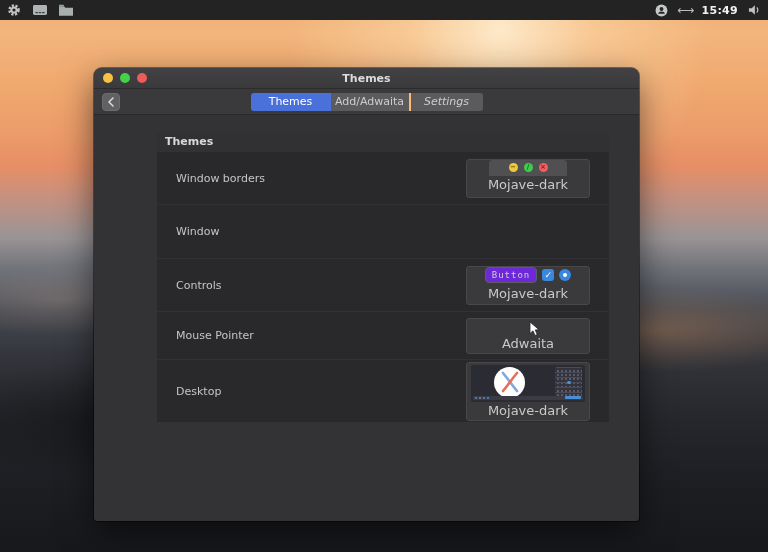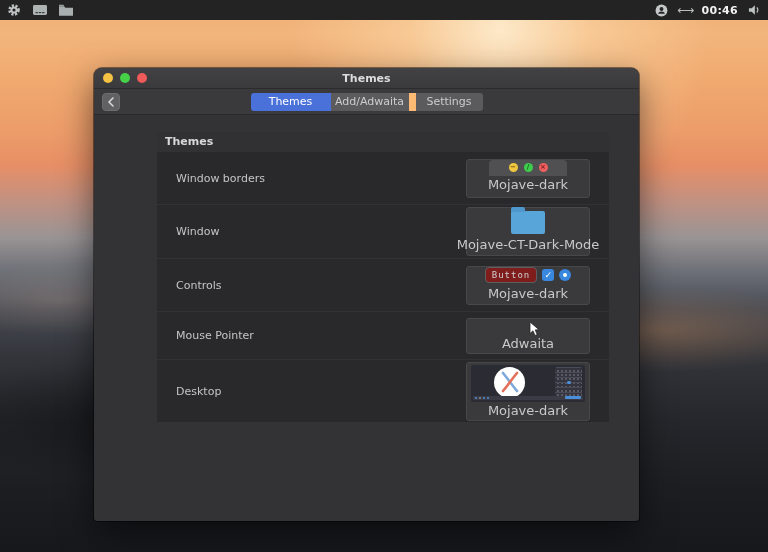--- a/index.html
+++ b/index.html
@@ -57,21 +57,21 @@
   }
   .back-btn {
     position:absolute; left:8px; top:4px; width:18px; height:18px;
     background:#616163; border:1px solid #6d6d6f; border-radius:4px;
     display:flex; align-items:center; justify-content:center;
   }
   .segmented { display:flex; height:18px; border-radius:3px; overflow:hidden; font-size:11px; }
   .seg { display:flex; align-items:center; justify-content:center; padding:0 4px; }
   .seg.active { background:#4a70d9; color:#ffffff; width:80px; }
   .seg.idle { background:#5b5b5d; color:#cdcdcd; }
-  .seg.idle + .seg.idle { border-left:7px solid #fdba74; }
+  .seg.idle + .seg.idle { border-left:2px solid #fdba74;font-style:italic; }
   .seg.s2 { width:78px; } .seg.s3 { width:74px; }
 
   
   .content { flex:1; position:relative; }
   .sectionpanel {
     position:absolute; left:63px; top:17px; width:452px;
   }
   .sec-header {
     height:19px; background:#313133; display:flex; align-items:center;
     padding-left:8px; font-size:11px; font-weight:bold; color:#d8d8d8;
@@ -104,21 +104,21 @@
   
   .card.ic { height:49px; justify-content:flex-end; padding-bottom:1px; }
   .folder { position:relative; width:34px; height:23px; background:#58a5da; border-radius:2px; margin-bottom:2px; }
   .folder::before { content:""; position:absolute; top:-4px; left:0; width:14px; height:5px;
                     background:#4e97cd; border-radius:2px 2px 0 0; }
 
   
   .card.ct { height:39px; justify-content:flex-end; padding-bottom:1px; }
   .ctl-row { display:flex; align-items:center; gap:5px; margin-bottom:2px; }
   .mini-button {
-    background:#7f1d1d; border:1px solid #5e5e60; border-radius:4px;
+    background:#6d28d9; border:1px solid #5e5e60; border-radius:4px;
     font-family:"DejaVu Sans Mono","Liberation Mono",monospace;
     font-size:9px; letter-spacing:1px; color:#cfcfcf; padding:2px 6px;
   }
   .mini-check {
     width:12px; height:12px; background:#3a87e0; border-radius:3px;
     color:#fff; font-size:9px; line-height:12px; text-align:center; font-weight:bold;
   }
   .mini-radio { width:12px; height:12px; background:#3a87e0; border-radius:50%;
                 display:flex; align-items:center; justify-content:center; }
   .mini-radio .dot { width:4px; height:4px; background:#ffffff; border-radius:50%; }
@@ -175,21 +175,21 @@
   </div>
   <div class="panel-right">
     <span class="p-icn">
       <svg width="13" height="13" viewBox="0 0 14 14">
         <circle cx="7" cy="7" r="6.4" fill="#c4c8c8"></circle>
         <circle cx="7" cy="5.4" r="2.1" fill="#262626"></circle>
         <path d="M3.2 10.6 a3.9 3.4 0 0 1 7.6 0 Z" fill="#262626"></path>
       </svg>
     </span>
     <span class="p-icn net-glyph">⟷</span>
-    <span class="clock">00:46</span>
+    <span class="clock">15:49</span>
     <span class="p-icn">
       <svg width="13" height="12" viewBox="0 0 14 12">
         <path d="M1 4 h3 l3.4 -3 v10 l-3.4 -3 H1 Z" fill="#bfc3c3"></path>
         <path d="M9.4 3.4 a3.4 3.4 0 0 1 0 5.2" fill="none" stroke="#bfc3c3" stroke-width="1.3"></path>
       </svg>
     </span>
   </div>
 </div>
 
 <div class="window">
@@ -227,24 +227,20 @@
             <span class="mtl y">−</span>
             <span class="mtl g">∕</span>
             <span class="mtl r">×</span>
           </div>
           <span class="card-name">Mojave-dark</span>
         </div>
       </div>
 
       <div class="row r2">
         <span class="row-label">Window</span>
-        <div class="card ic">
-          <div class="folder"></div>
-          <span class="card-name">Mojave-CT-Dark-Mode</span>
-        </div>
       </div>
 
       <div class="row r3">
         <span class="row-label">Controls</span>
         <div class="card ct">
           <div class="ctl-row">
             <span class="mini-button">Button</span>
             <span class="mini-check">✓</span>
             <span class="mini-radio">
                 <span class="dot"></span>

